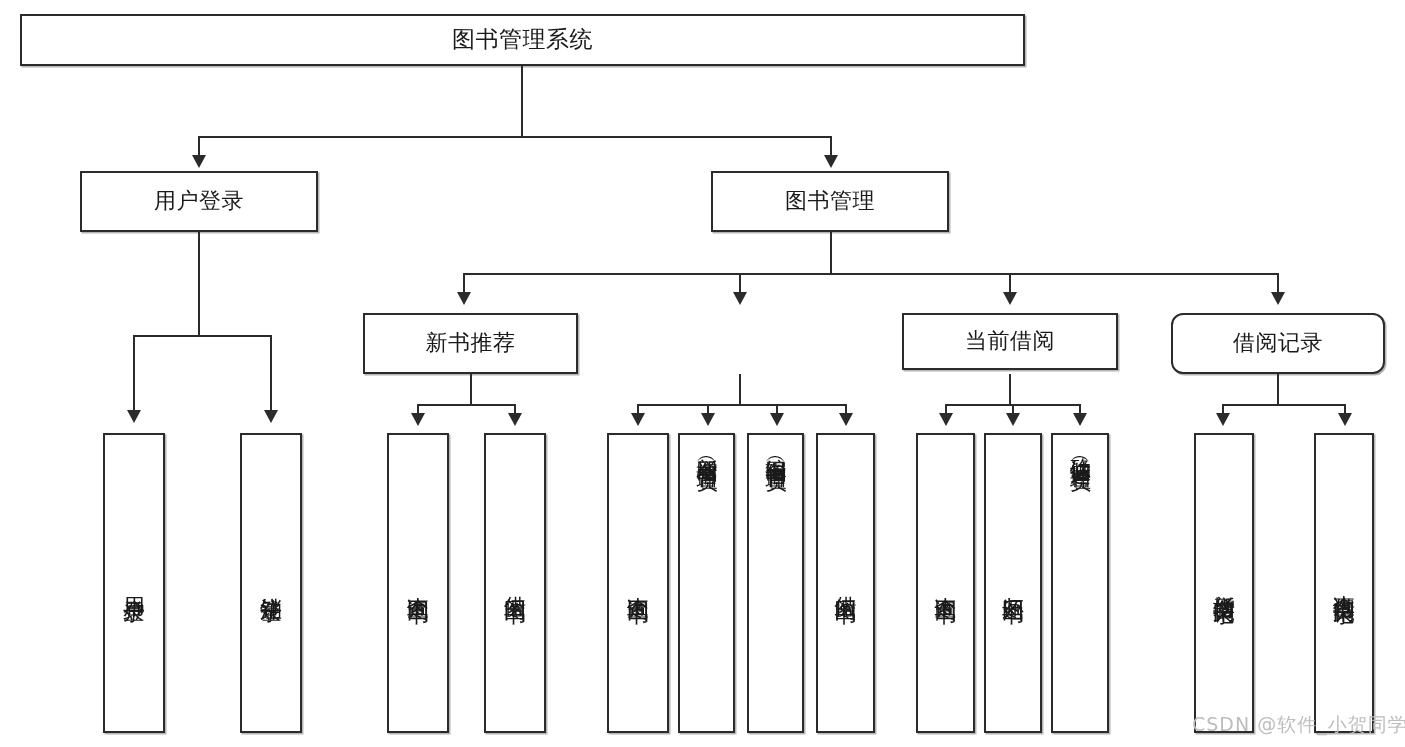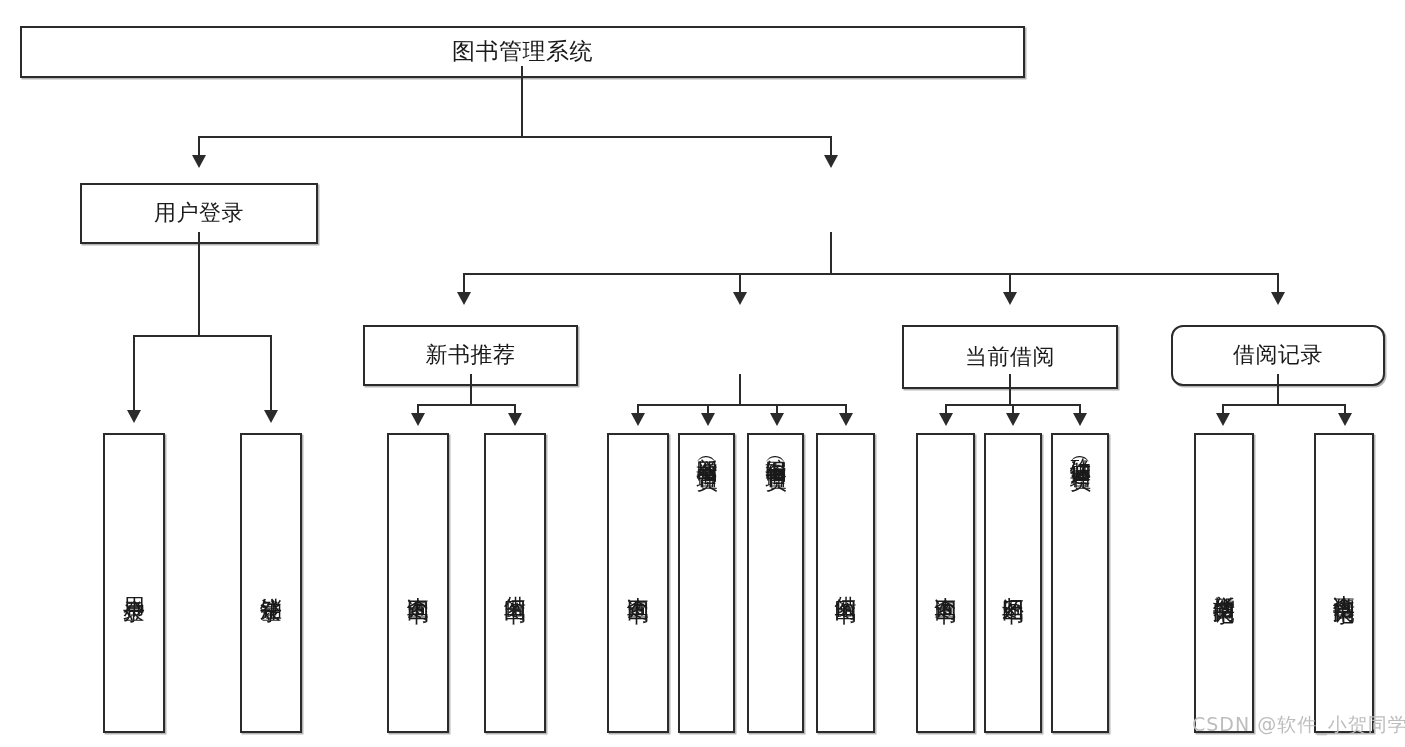--- a/index.html
+++ b/index.html
@@ -23,21 +23,20 @@
     box-shadow:1.5px 1.5px 0 rgba(120,120,120,.55);
     display:flex;
     align-items:center;
     justify-content:center;
     color:#1a1a1a;
     letter-spacing:.5px;
   }
   .node.h{                 
     font-size:22px;
     line-height:1.1;
-    margin-top:12px;
   }
   .node.root{ font-size:23px; }
   
   .node.v{
     font-size:22px;
     line-height:1.18;
     padding:6px 0;
   }
   .node.v .vtext{
     writing-mode:vertical-rl;
@@ -83,20 +82,23 @@
 
   <div class="ln h" style="left:198px;top:136px;width:634px;"></div>
 
   <div class="ln v" style="left:198px;top:136px;height:22px;"></div>
   <div class="arrow" style="left:192px;top:155px;"></div>
   <div class="ln v" style="left:830px;top:136px;height:22px;"></div>
   <div class="arrow" style="left:824px;top:155px;"></div>
 
   <div class="node h" style="left:80px;top:171px;width:238px;height:61px;">
     <span>用户登录</span>
+  </div>
+  <div class="node h" style="left:711px;top:171px;width:238px;height:61px;">
+    <span>图书管理</span>
   </div>
 
   <div class="ln v" style="left:198px;top:232px;height:104px;"></div>
   <div class="ln h" style="left:133px;top:335px;width:137px;"></div>
   <div class="ln v" style="left:133px;top:335px;height:78px;"></div>
   <div class="arrow" style="left:127px;top:410px;"></div>
   <div class="ln v" style="left:270px;top:335px;height:78px;"></div>
   <div class="arrow" style="left:264px;top:410px;"></div>
 
   <div class="ln v" style="left:830px;top:232px;height:42px;"></div>
@@ -106,21 +108,21 @@
   <div class="ln v" style="left:739px;top:273px;height:22px;"></div>
   <div class="arrow" style="left:733px;top:292px;"></div>
   <div class="ln v" style="left:1009px;top:273px;height:22px;"></div>
   <div class="arrow" style="left:1003px;top:292px;"></div>
   <div class="ln v" style="left:1277px;top:273px;height:22px;"></div>
   <div class="arrow" style="left:1271px;top:292px;"></div>
 
   <div class="node h" style="left:363px;top:313px;width:215px;height:61px;">
     <span>新书推荐</span>
   </div>
-  <div class="node h" style="left:902px;top:313px;width:216px;height:64px;justify-content:center;">
+  <div class="node h" style="left:902px;top:313px;width:216px;height:57px;justify-content:center;">
     <span>当前借阅</span>
   </div>
   <div class="node h" style="left:1171px;top:313px;width:214px;height:61px;border-radius:12px;">
     <span>借阅记录</span>
   </div>
 
   <div class="ln v" style="left:470px;top:374px;height:31px;"></div>
   <div class="ln h" style="left:417px;top:404px;width:97px;"></div>
   <div class="ln v" style="left:417px;top:404px;height:12px;"></div>
   <div class="arrow" style="left:411px;top:413px;"></div>

